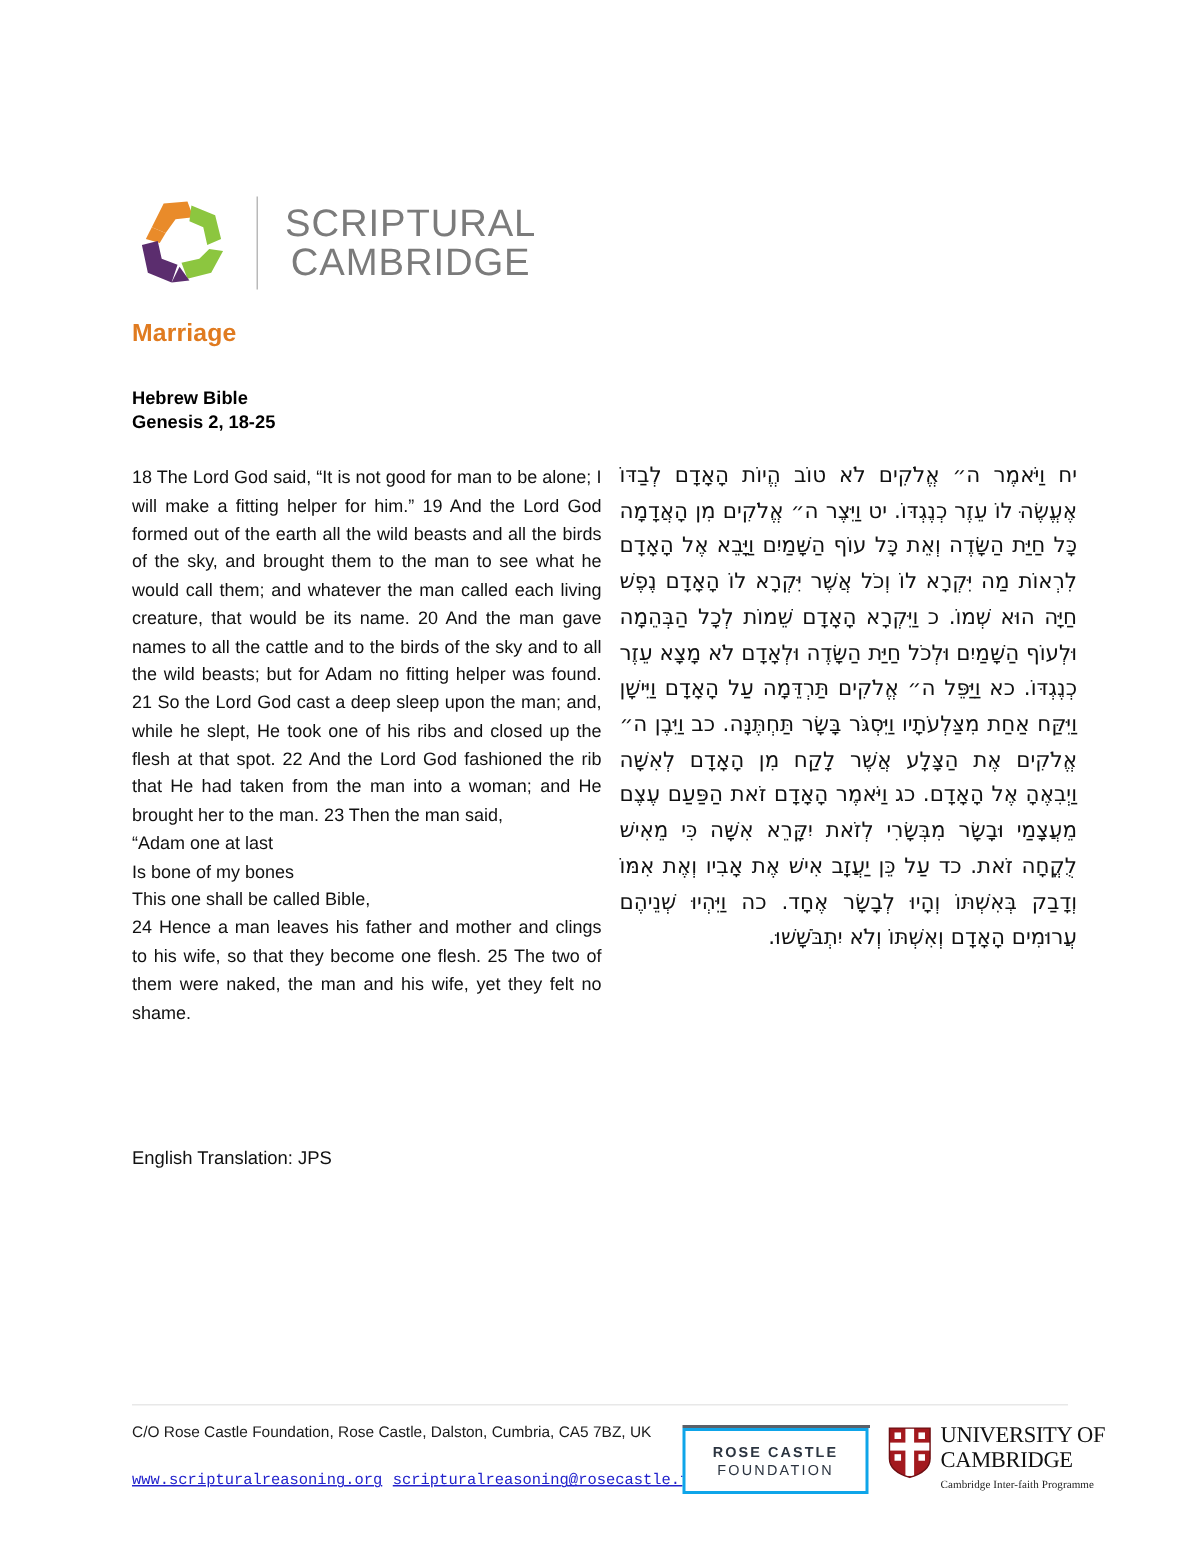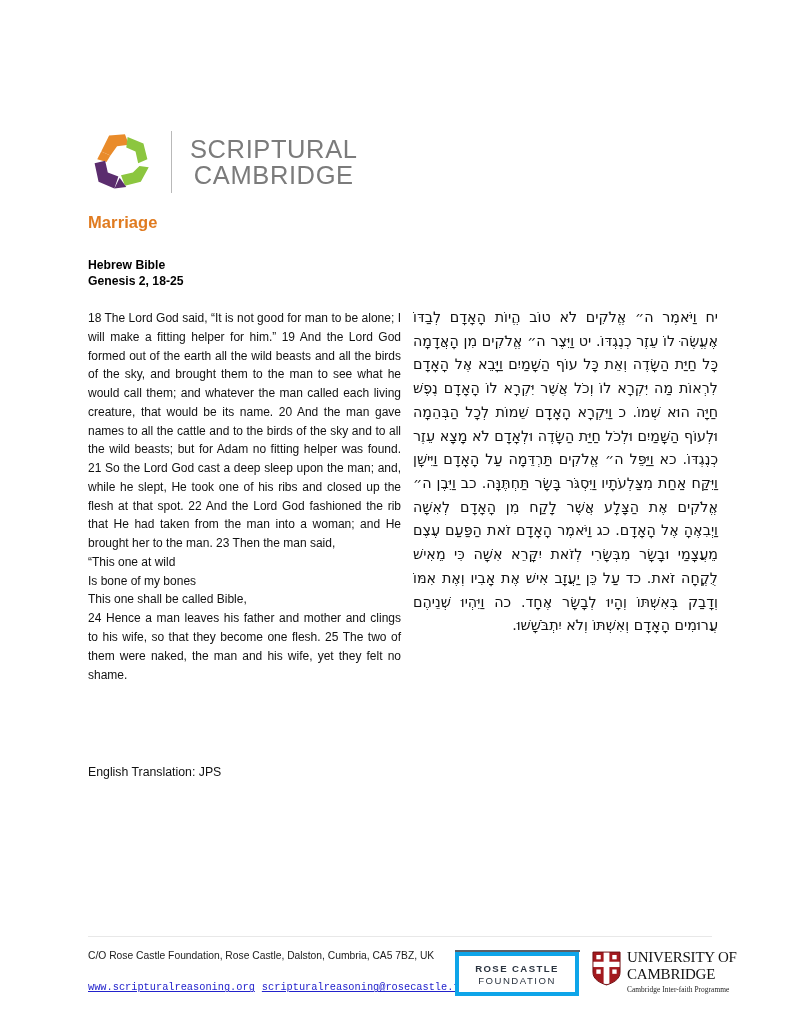--- a/index.html
+++ b/index.html
@@ -166,21 +166,21 @@
     width: 7px;
   }
 
   
   .rcf-box {
     position: absolute;
     left: 455px;
     top: 952px;
     width: 124px;
     height: 44px;
-    border: 4px solid #0ea5e9;
+    border: 2px solid #0ea5e9;
     box-sizing: border-box;
     display: flex;
     flex-direction: column;
     align-items: center;
     justify-content: center;
     background: #fff;
   }
   .rcf-line1 {
     font-size: 9.6px;
     font-weight: bold;
@@ -267,21 +267,21 @@
   <div class="doc-title">Marriage</div>
 
   <div class="source-block">
     <div>Hebrew Bible</div>
     <div>Genesis 2, 18-25</div>
   </div>
 
   <div class="col-english">
     <p class="para-justified">18 The Lord God said, “It is not good for man to be alone; I will make a fitting helper for him.” 19 And the Lord God formed out of the earth all the wild beasts and all the birds of the sky, and brought them to the man to see what he would call them; and whatever the man called each living creature, that would be its name. 20 And the man gave names to all the cattle and to the birds of the sky and to all the wild beasts; but for Adam no fitting helper was found. 21 So the Lord God cast a deep sleep upon the man; and, while he slept, He took one of his ribs and closed up the flesh at that spot. 22 And the Lord God fashioned the rib that He had taken from the man into a woman; and He brought her to the man. 23 Then the man said,</p>
     <div class="verse-lines">
-      <div>“This one at wild</div>
+      <div>“Adam one at last</div>
       <div>Is bone of my bones</div>
       <div>This one shall be called Bible,</div>
     </div>
     <p class="para-after">24 Hence a man leaves his father and mother and clings to his wife, so that they become one flesh. 25 The two of them were naked, the man and his wife, yet they felt no shame.</p>
   </div>
 
   <div class="translation-credit">English Translation: JPS</div>
 
   <div class="col-hebrew">יח וַיֹּאמֶר ה״ אֱלֹקִים לֹא טוֹב הֱיוֹת הָאָדָם לְבַדּוֹ אֶעֱשֶׂה ּלוֹ עֵזֶר כְנֶגְדּוֹ. יט וַיִּצֶר ה״ אֱלֹקִים מִן הָאֲדָמָה כָּל חַיַּת הַשָּׂדֶה וְאֵת כָּל עוֹף הַשָּׁמַיִם וַיָּבֵא אֶל הָאָדָם לִרְאוֹת מַה יִּקְרָא לוֹ וְכֹל אֲשֶׁר יִּקְרָא לוֹ הָאָדָם נֶפֶשׁ חַיָּה הוּא שְׁמוֹ. כ וַיִּקְרָא הָאָדָם שֵׁמוֹת לְכָל הַבְּהֵמָה וּלְעוֹף הַשָּׁמַיִם וּלְכֹל חַיַּת הַשָּׂדֶה וּלְאָדָם לֹא מָצָא עֵזֶר כְנֶגְדּוֹ. כא וַיַּפֵּל ה״ אֱלֹקִים תַּרְדֵּמָה עַל הָאָדָם וַיִּישָׁן וַיִּקַּח אַחַת מִצַּלְעֹתָיו וַיִּסְגֹּר בָּשָׂר תַּחְתֶּנָּה. כב וַיִּבֶן ה״ אֱלֹקִים אֶת הַצָּלָע אֲשֶׁר לָקַח מִן הָאָדָם לְאִשָּׁה וַיְבִאֶהָ אֶל הָאָדָם. כג וַיֹּאמֶר הָאָדָם זֹאת הַפַּעַם עֶצֶם מֵעֲצָמַי וּבָשָׂר מִבְּשָׂרִי לְזֹאת יִקָּרֵא אִשָּׁה כִּי מֵאִישׁ לֻקֳחָה זֹאת. כד עַל כֵּן יַעֲזָב אִישׁ אֶת אָבִיו וְאֶת אִמּוֹ וְדָבַק בְּאִשְׁתּוֹ וְהָיוּ לְבָשָׂר אֶחָד. כה וַיִּהְיוּ שְׁנֵיהֶם עֲרוּמִים הָאָדָם וְאִשְׁתּוֹ וְלֹא יִתְבֹּשָׁשׁוּ.</div>
 

